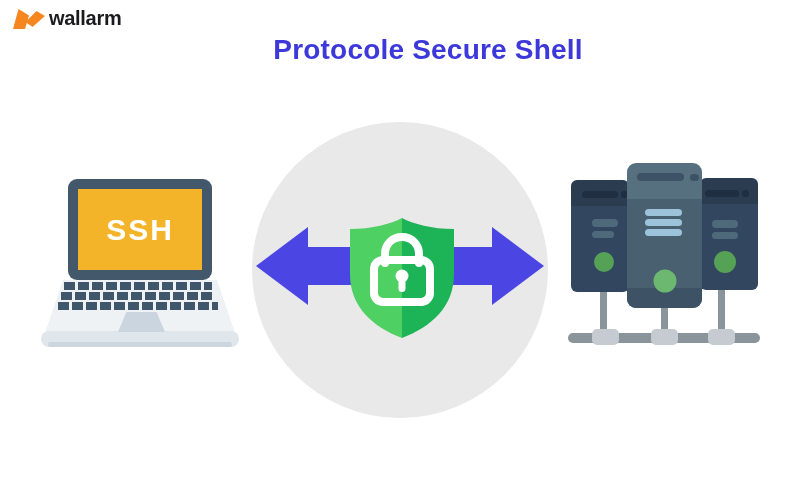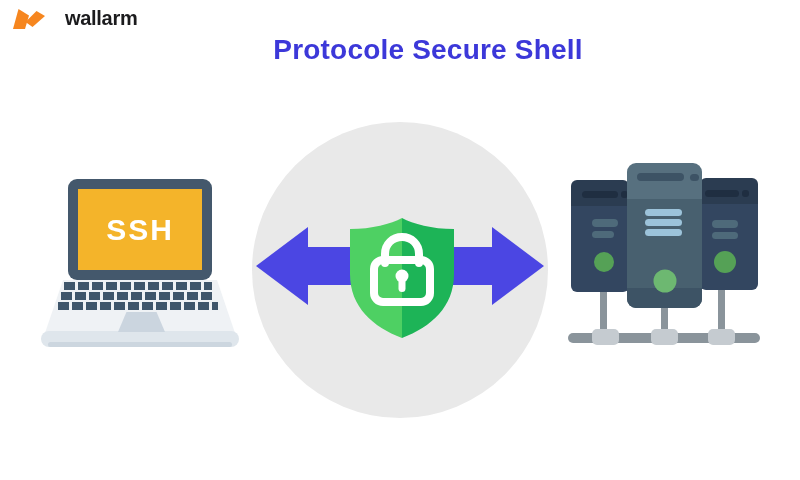--- a/index.html
+++ b/index.html
@@ -1,21 +1,21 @@
 <!DOCTYPE html>
 <html><head>
 <meta charset="utf-8">
 <style>
   html,body{margin:0;padding:0;background:#fff;}
   .stage{
     position:relative;width:800px;height:480px;background:#ffffff;
     font-family:"Liberation Sans",sans-serif;overflow:hidden;
   }
   
-  .logo{position:absolute;top:6px;left:12px;display:flex;align-items:center;gap:19px;}
+  .logo{position:absolute;top:6px;left:12px;display:flex;align-items:center;gap:3px;}
   .logo svg{display:block;}
   .logo-text{font-size:20px;font-weight:600;color:#1b1b1d;letter-spacing:-0.3px;}
   .title{
     position:absolute;top:34px;left:0;width:100%;text-align:center;margin:0;
     font-size:28px;font-weight:bold;color:#3c38d9;letter-spacing:0.2px;padding-left:28px;
   }
   
   .bg-circle{
     position:absolute;left:252px;top:122px;width:296px;height:296px;
     border-radius:50%;background:#e9e9e9;z-index:1;

